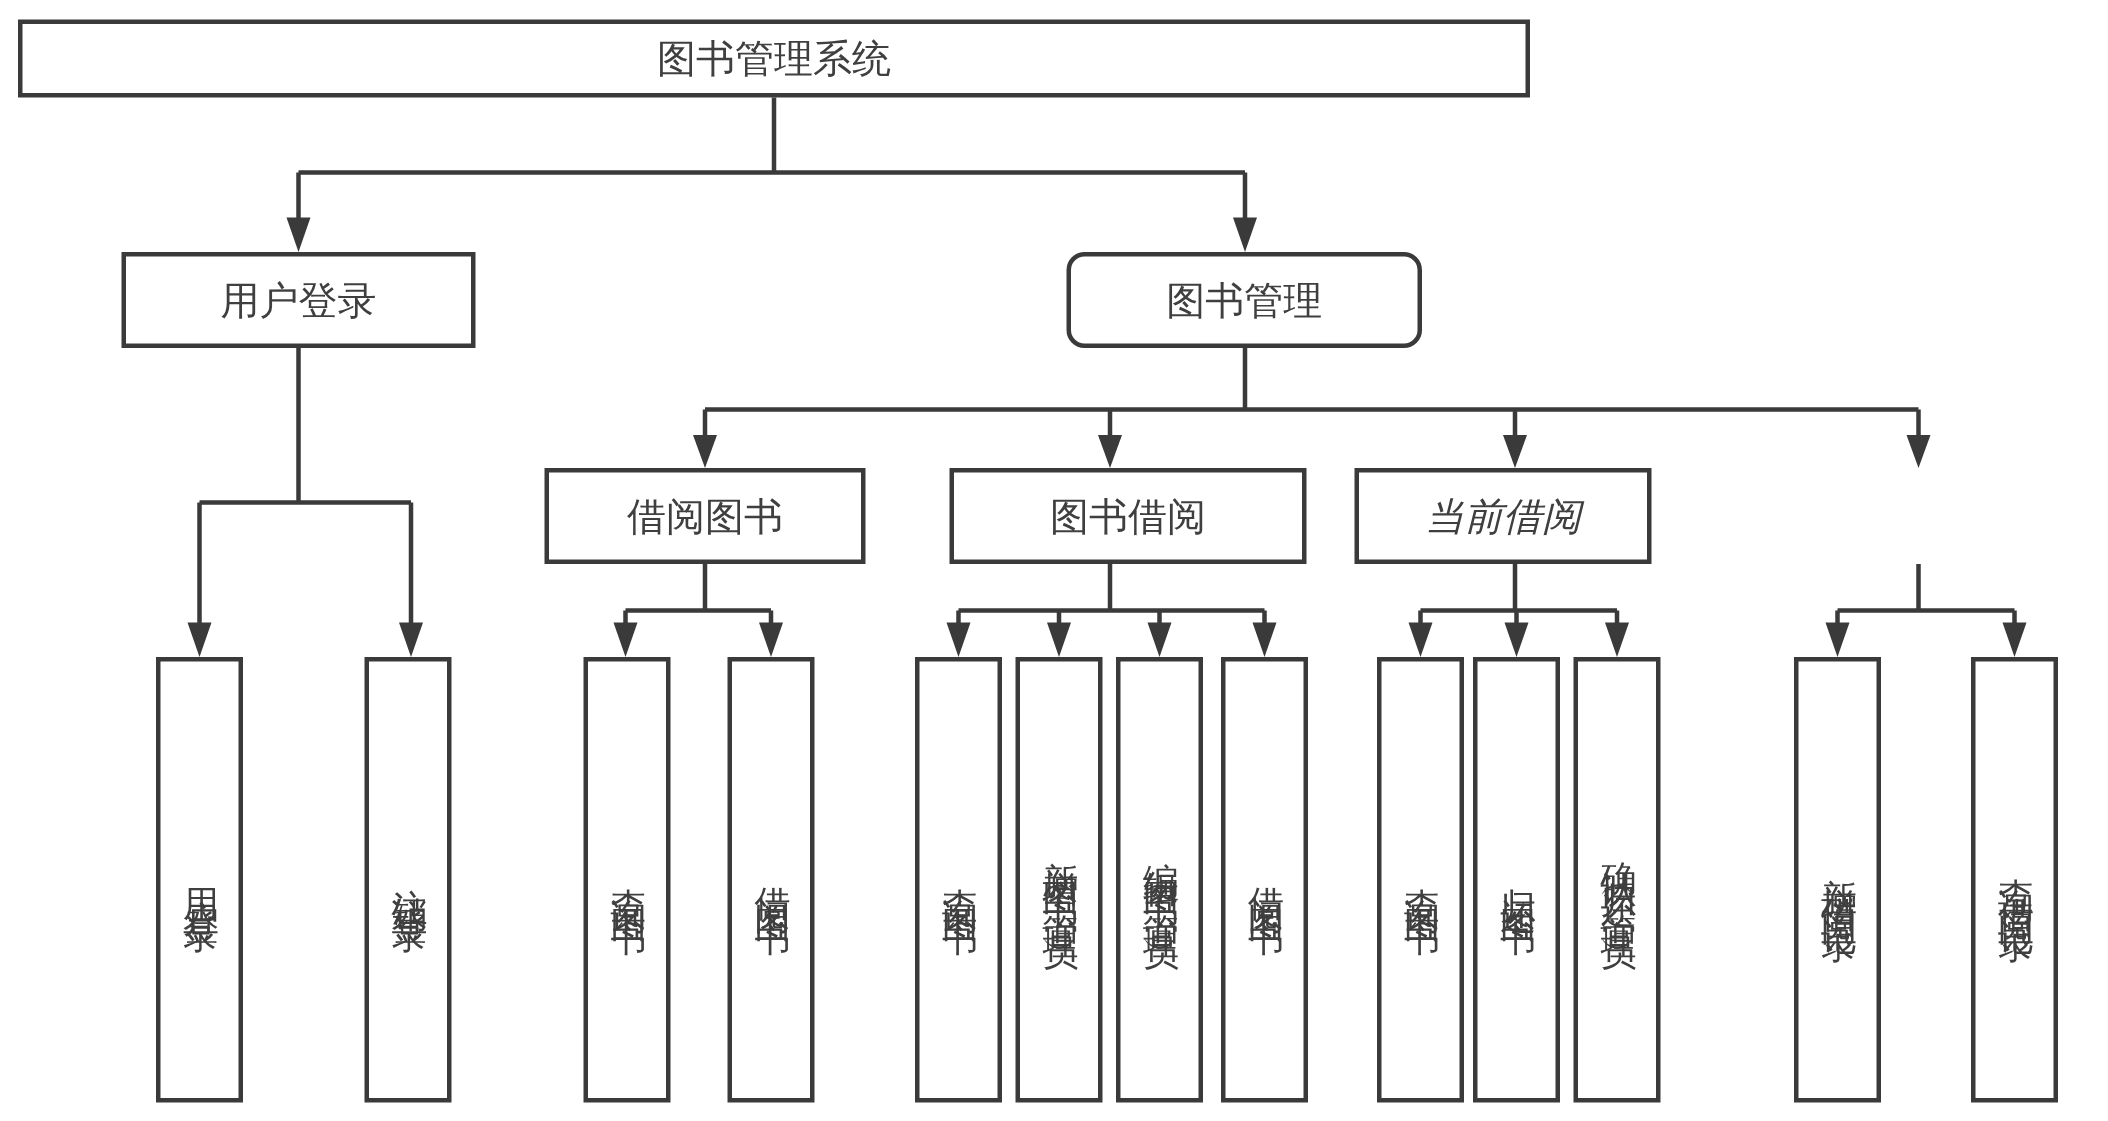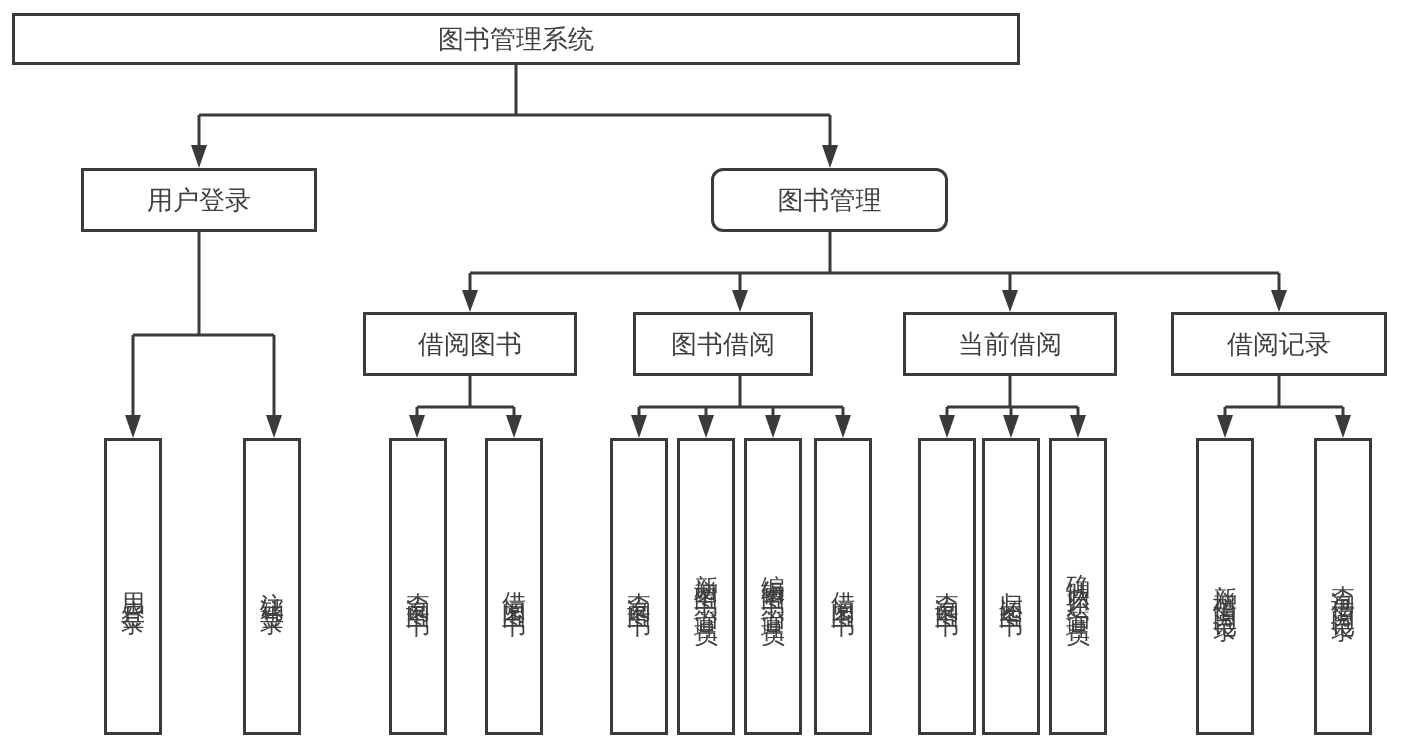--- a/index.html
+++ b/index.html
@@ -32,22 +32,22 @@
     white-space:nowrap;
     line-height:1;
   }
   
   .n-root{left:12px;top:13px;width:1008px;height:52px;}
   
   .n-l2-0{left:81px;top:168px;width:236px;height:64px;}
   .n-l2-1{left:711px;top:168px;width:237px;height:64px;border-radius:12px;}
   
   .n-l3-0{left:363px;top:312px;width:214px;height:64px;}
-  .n-l3-1{left:633px;top:312px;width:180px;height:64px;text-align:center;}
-  .n-l3-2{left:903px;top:312px;width:214px;height:64px;}
+  .n-l3-1{left:633px;top:312px;width:238px;height:64px;text-align:center;}
+  .n-l3-2{left:903px;top:312px;width:198px;height:64px;font-style:italic;}
   .n-l3-3{left:1171px;top:312px;width:216px;height:64px;}
   
   .lf{top:438px;width:58px;height:297px;}
   .n-lf-0{left:104px;}  .n-lf-1{left:243px;}
   .n-lf-2{left:389px;}  .n-lf-3{left:485px;}
   .n-lf-4{left:610px;}  .n-lf-5{left:677px;}
   .n-lf-6{left:744px;}  .n-lf-7{left:814px;}
   .n-lf-8{left:918px;}  .n-lf-9{left:982px;}
   .n-lf-10{left:1049px;}
   .n-lf-11{left:1196px;} .n-lf-12{left:1314px;}
@@ -101,21 +101,20 @@
   </svg>
 
   <div class="node n-root">图书管理系统</div>
 
   <div class="node n-l2-0">用户登录</div>
   <div class="node n-l2-1">图书管理</div>
 
   <div class="node n-l3-0">借阅图书</div>
   <div class="node n-l3-1">图书借阅</div>
   <div class="node n-l3-2">当前借阅</div>
-  <div class="node n-l3-3">借阅记录</div>
 
   <div class="node leaf lf n-lf-0">用户登录</div>
   <div class="node leaf lf n-lf-1">注销登录</div>
   <div class="node leaf lf n-lf-2">查询图书</div>
   <div class="node leaf lf n-lf-3">借阅图书</div>
   <div class="node leaf lf n-lf-4">查询图书</div>
   <div class="node leaf lf n-lf-5">新增图书（管理员）</div>
   <div class="node leaf lf n-lf-6">编辑图书（管理员）</div>
   <div class="node leaf lf n-lf-7">借阅图书</div>
   <div class="node leaf lf n-lf-8">查询图书</div>

